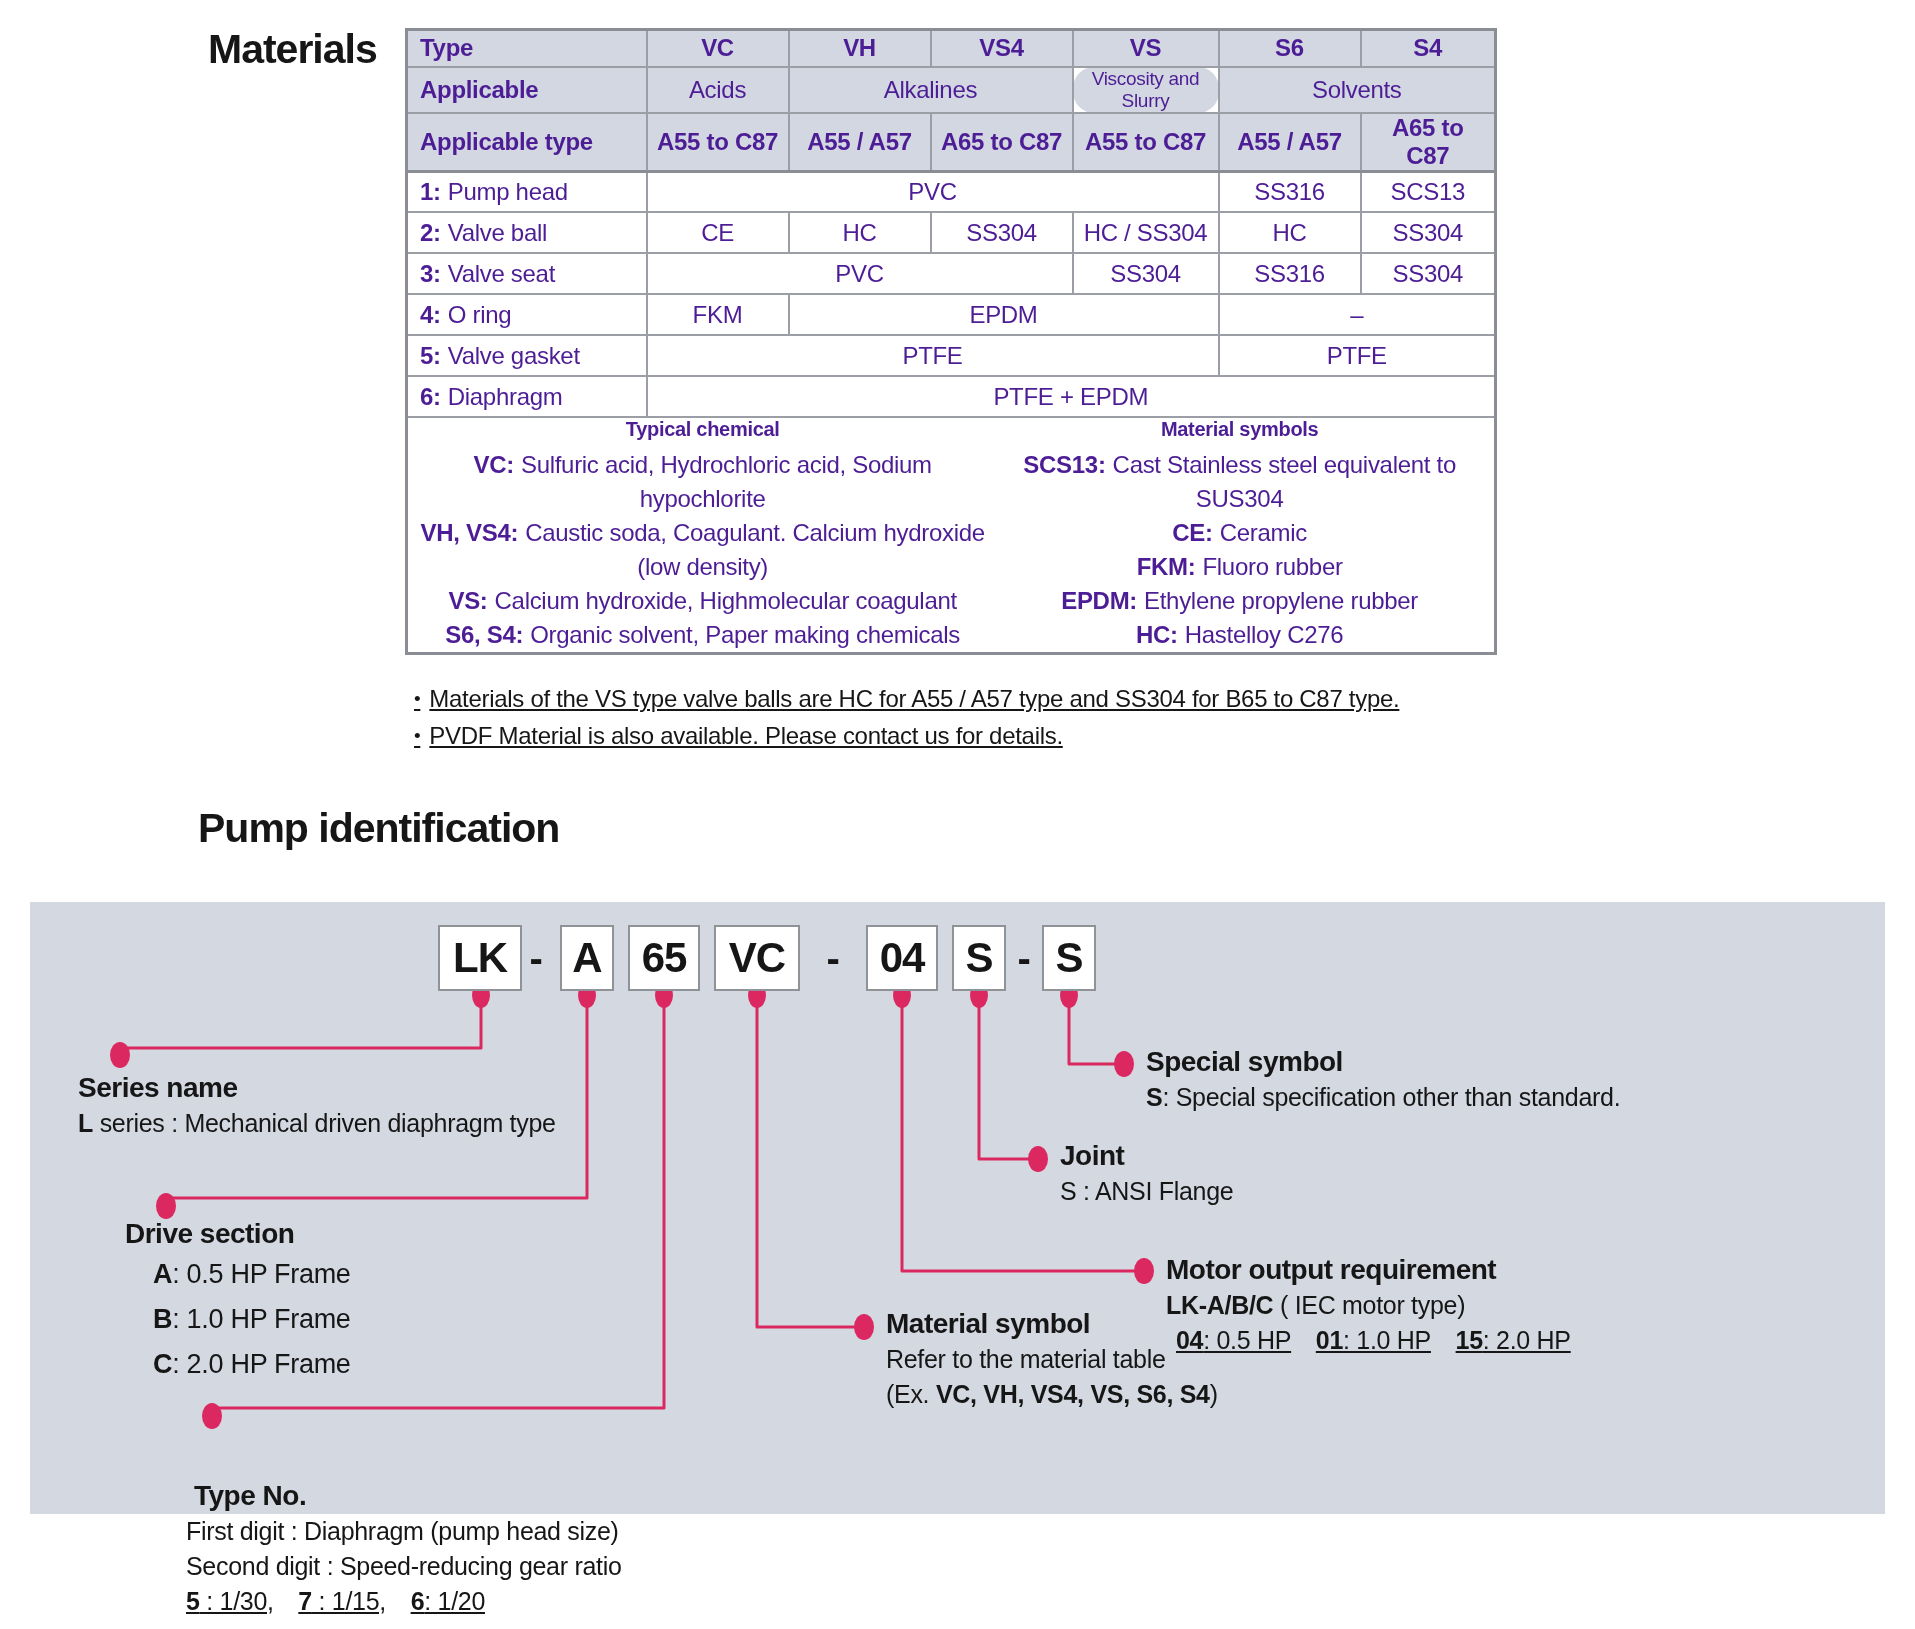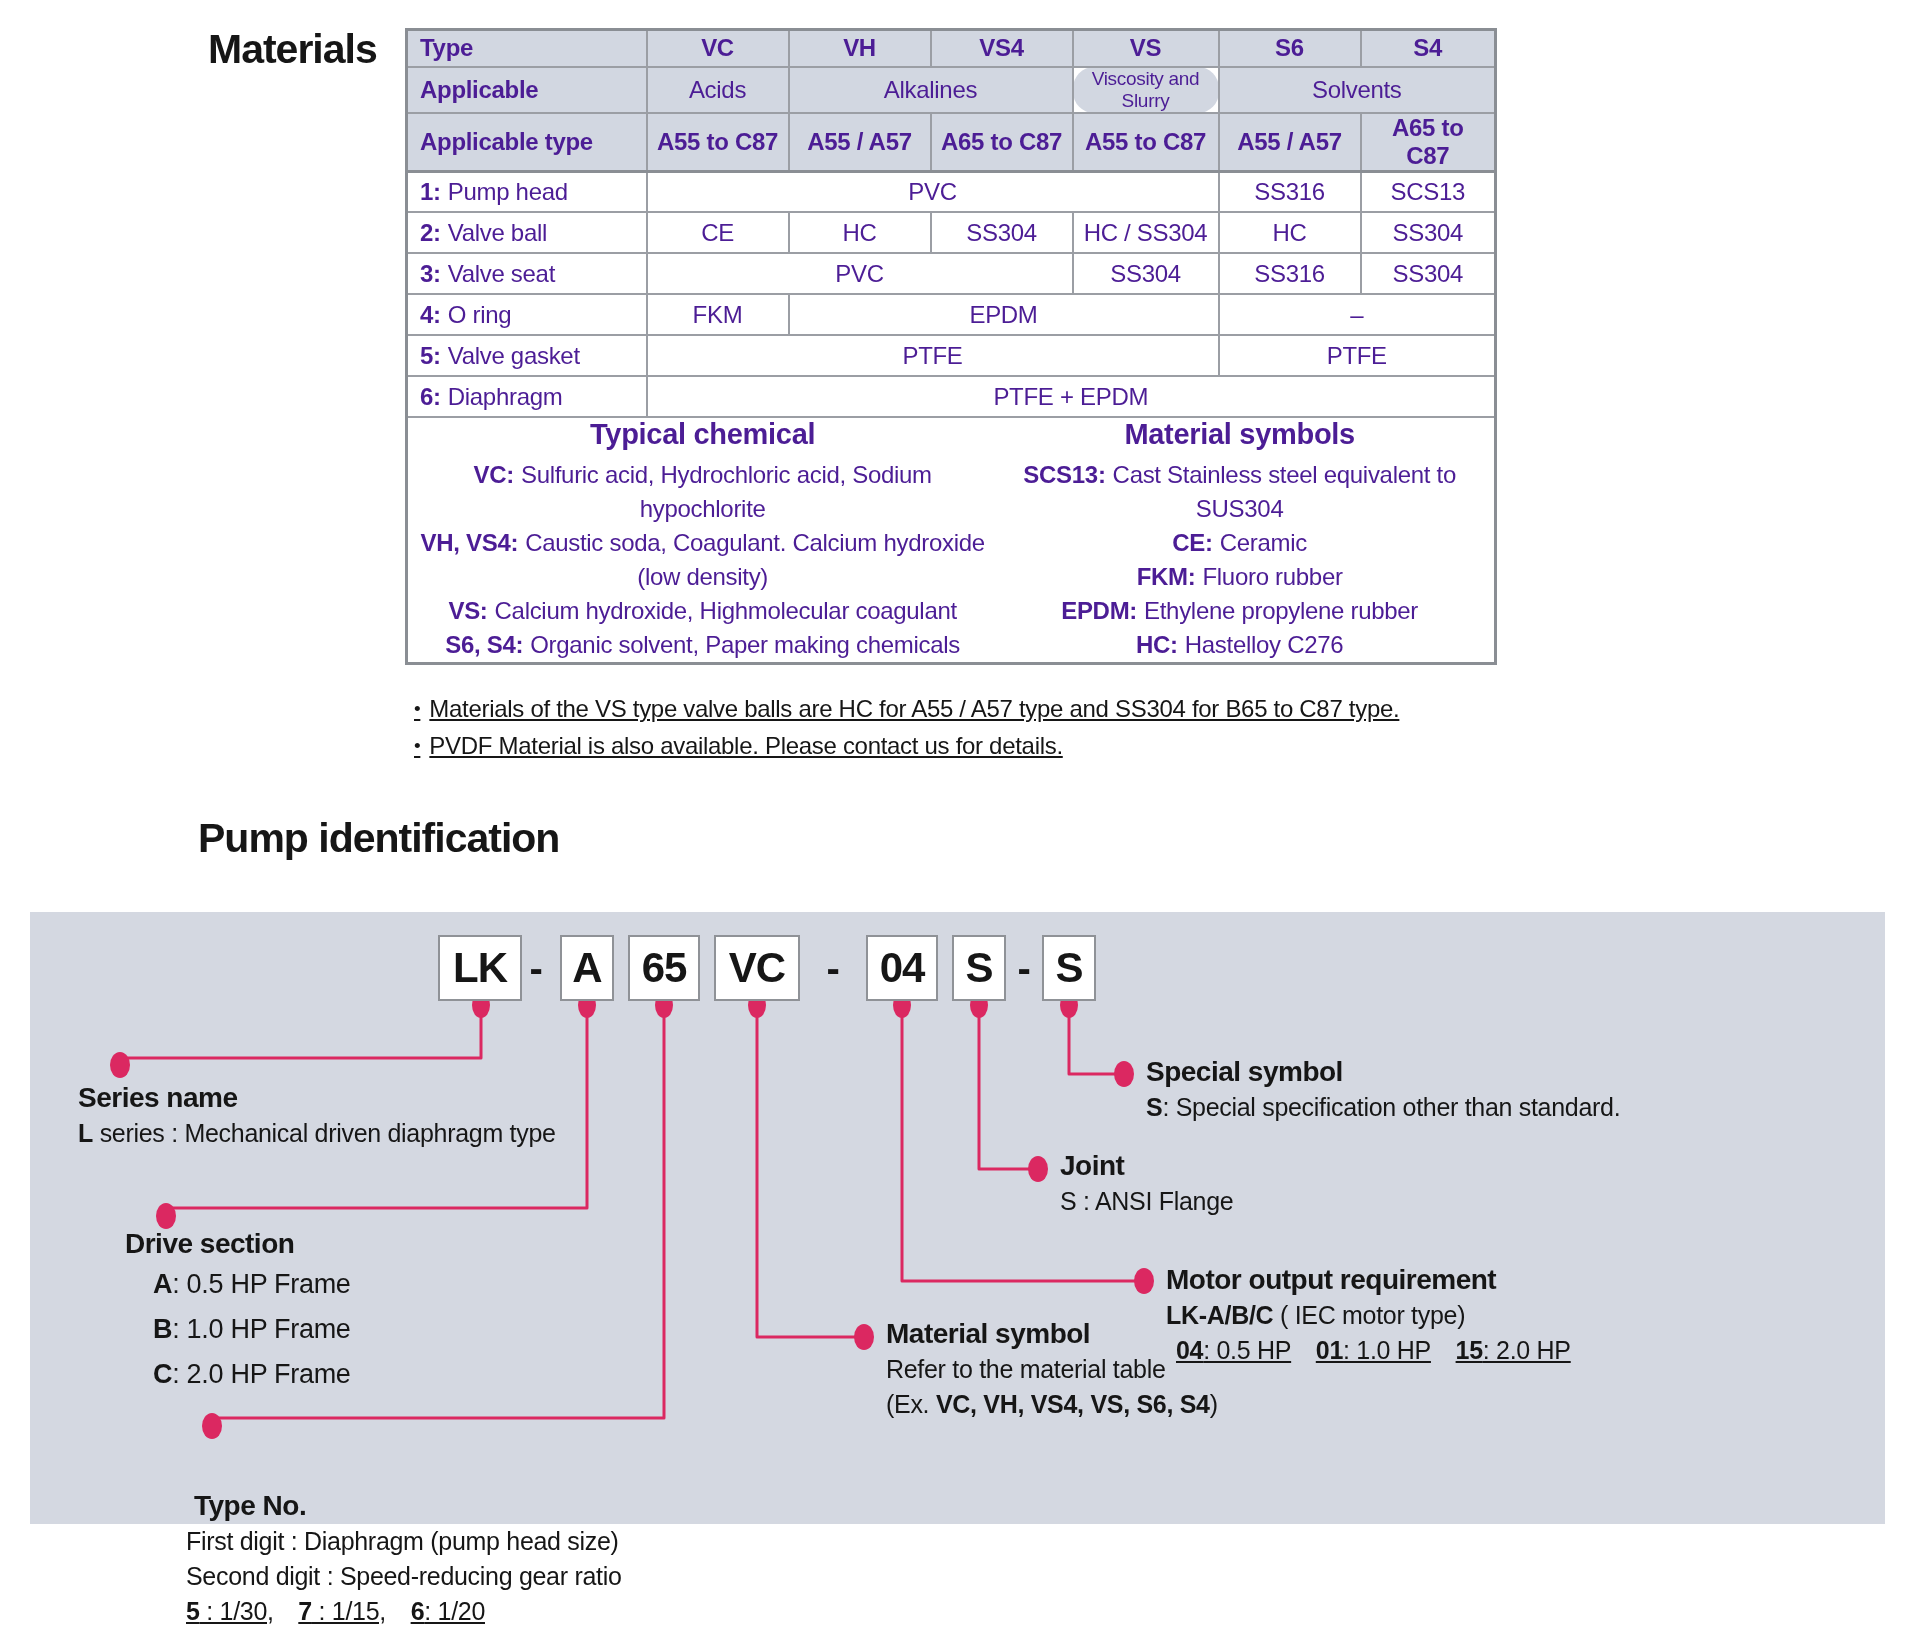--- a/index.html
+++ b/index.html
@@ -30,21 +30,21 @@
   .hrow th.reg { font-weight: normal; }
   .hrow th.small { font-size: 19px; font-weight: normal; border-radius: 21px; }
   .hrow-last { border-bottom: 3px solid #8a8e94; }
   .brow td { height: 41px; background: #ffffff; }
   .mat-table .lbl { text-align: left; padding-left: 12px; }
   .brow .lbl b { margin-right: 7px; }
 
   .info { padding: 26px 14px 30px 12px; text-align: left; }
   .info-flex { display: flex; }
   .info-col1 { width: 612px; }
-  .info-title { font-size: 29px; font-weight: bold; margin-bottom: 7px; }
+  .info-title { font-size: 20px; font-weight: bold; margin-bottom: 7px; }
   .info-line { font-size: 24px; line-height: 34px; }
   .info-line .k { font-weight: bold; margin-right: 7px; }
 
   .notes { margin: 26px 0 0 414px; }
   .note-line { font-size: 24px; line-height: 35px; text-decoration: underline; }
   .note-line::before { content: "•"; font-size: 19px; margin-right: 9px; position: relative; top: -2px; }
 
   
   .pumpid-title { margin: 50px 0 0 198px; }
 

